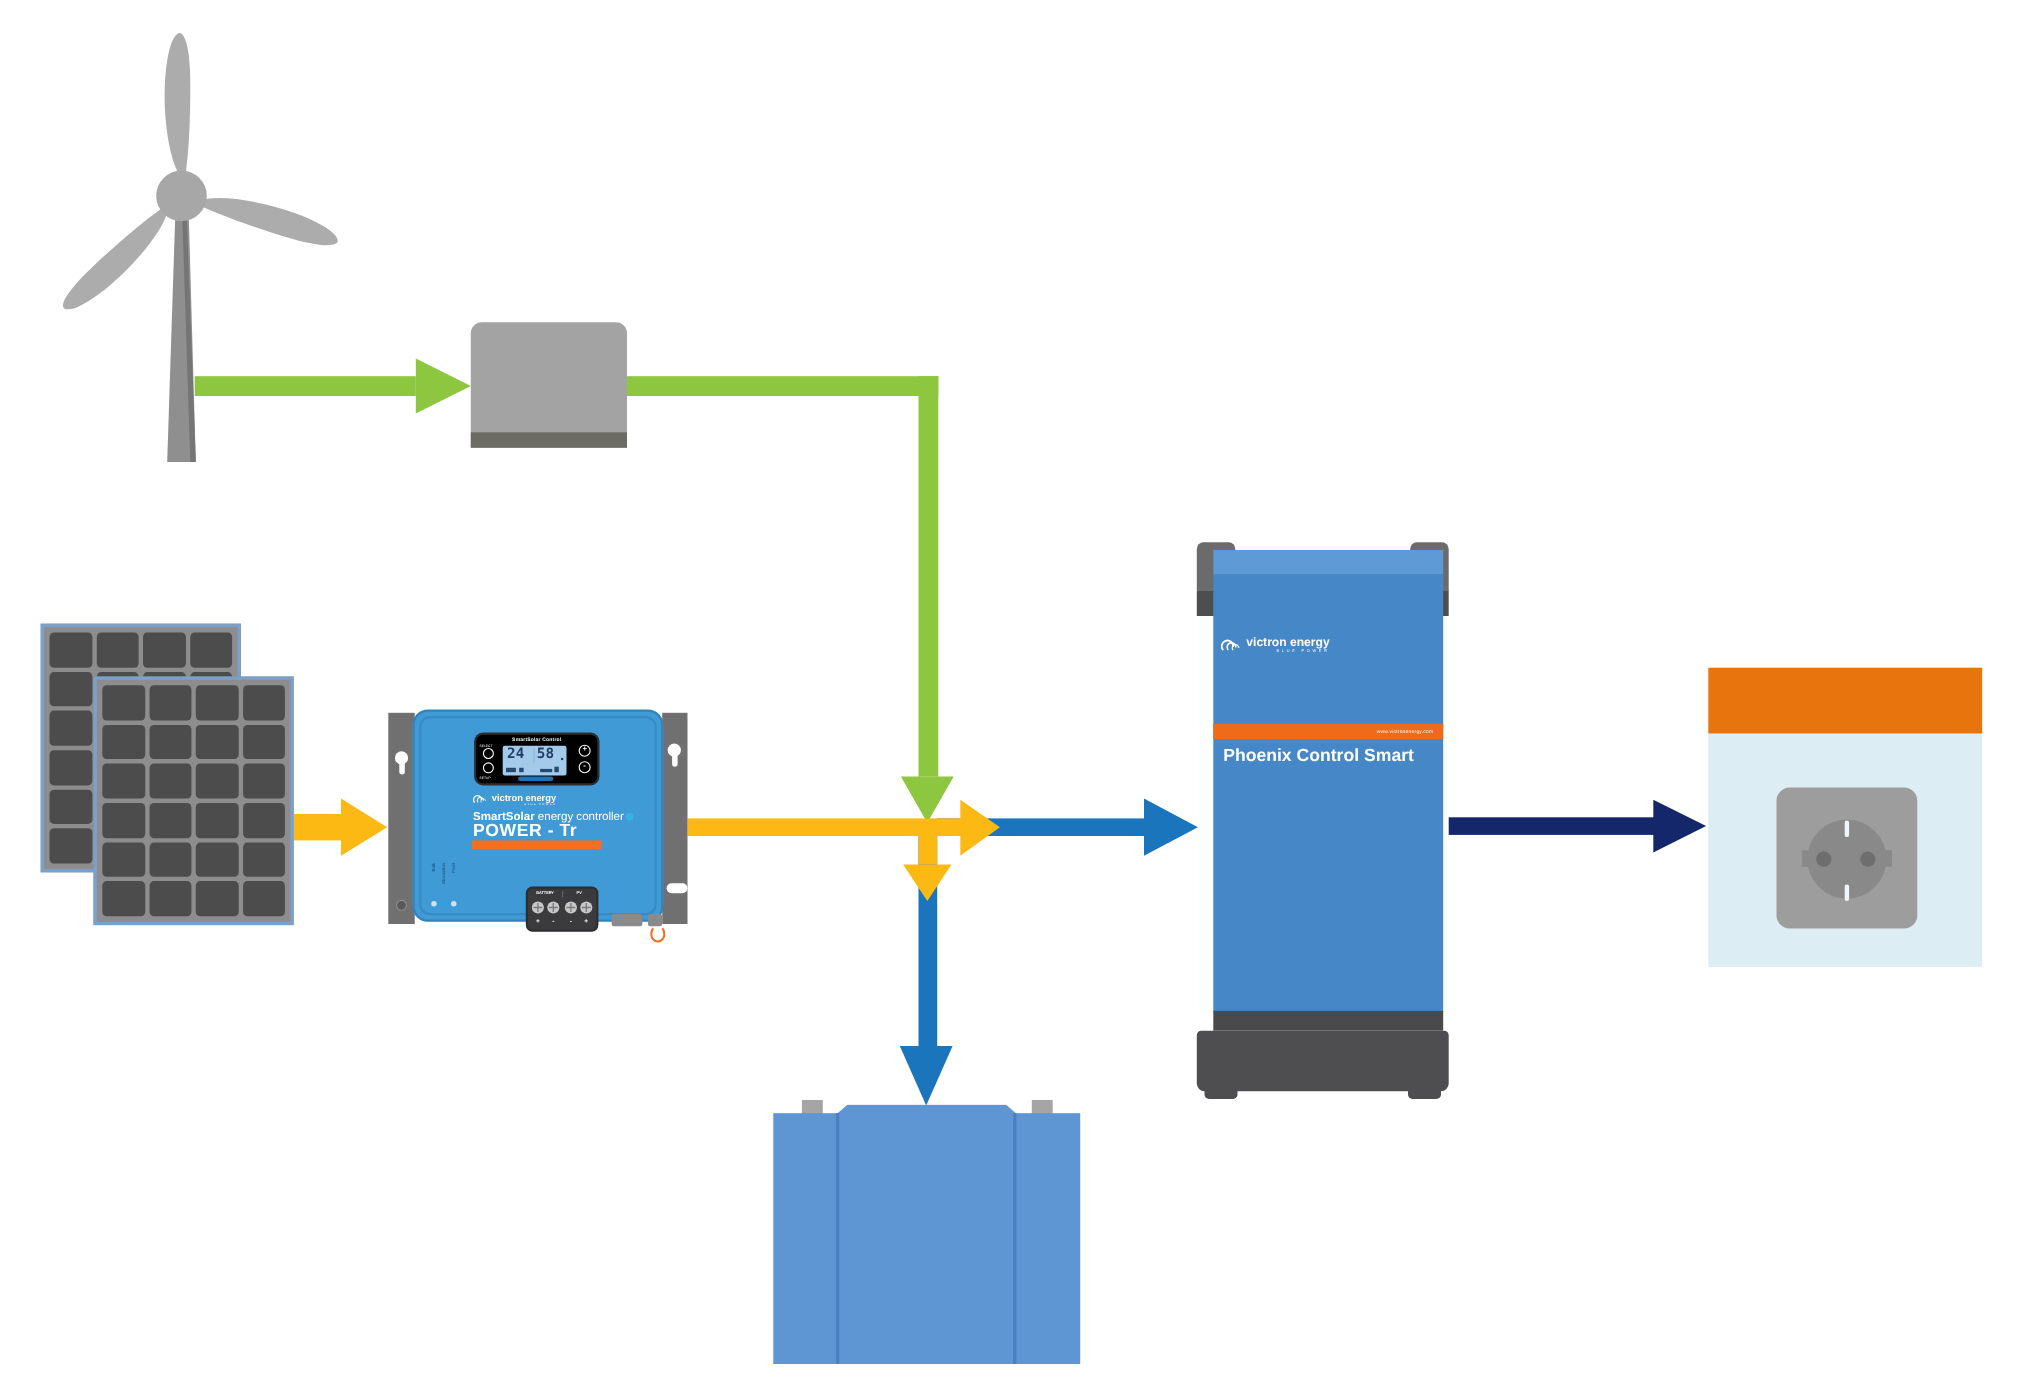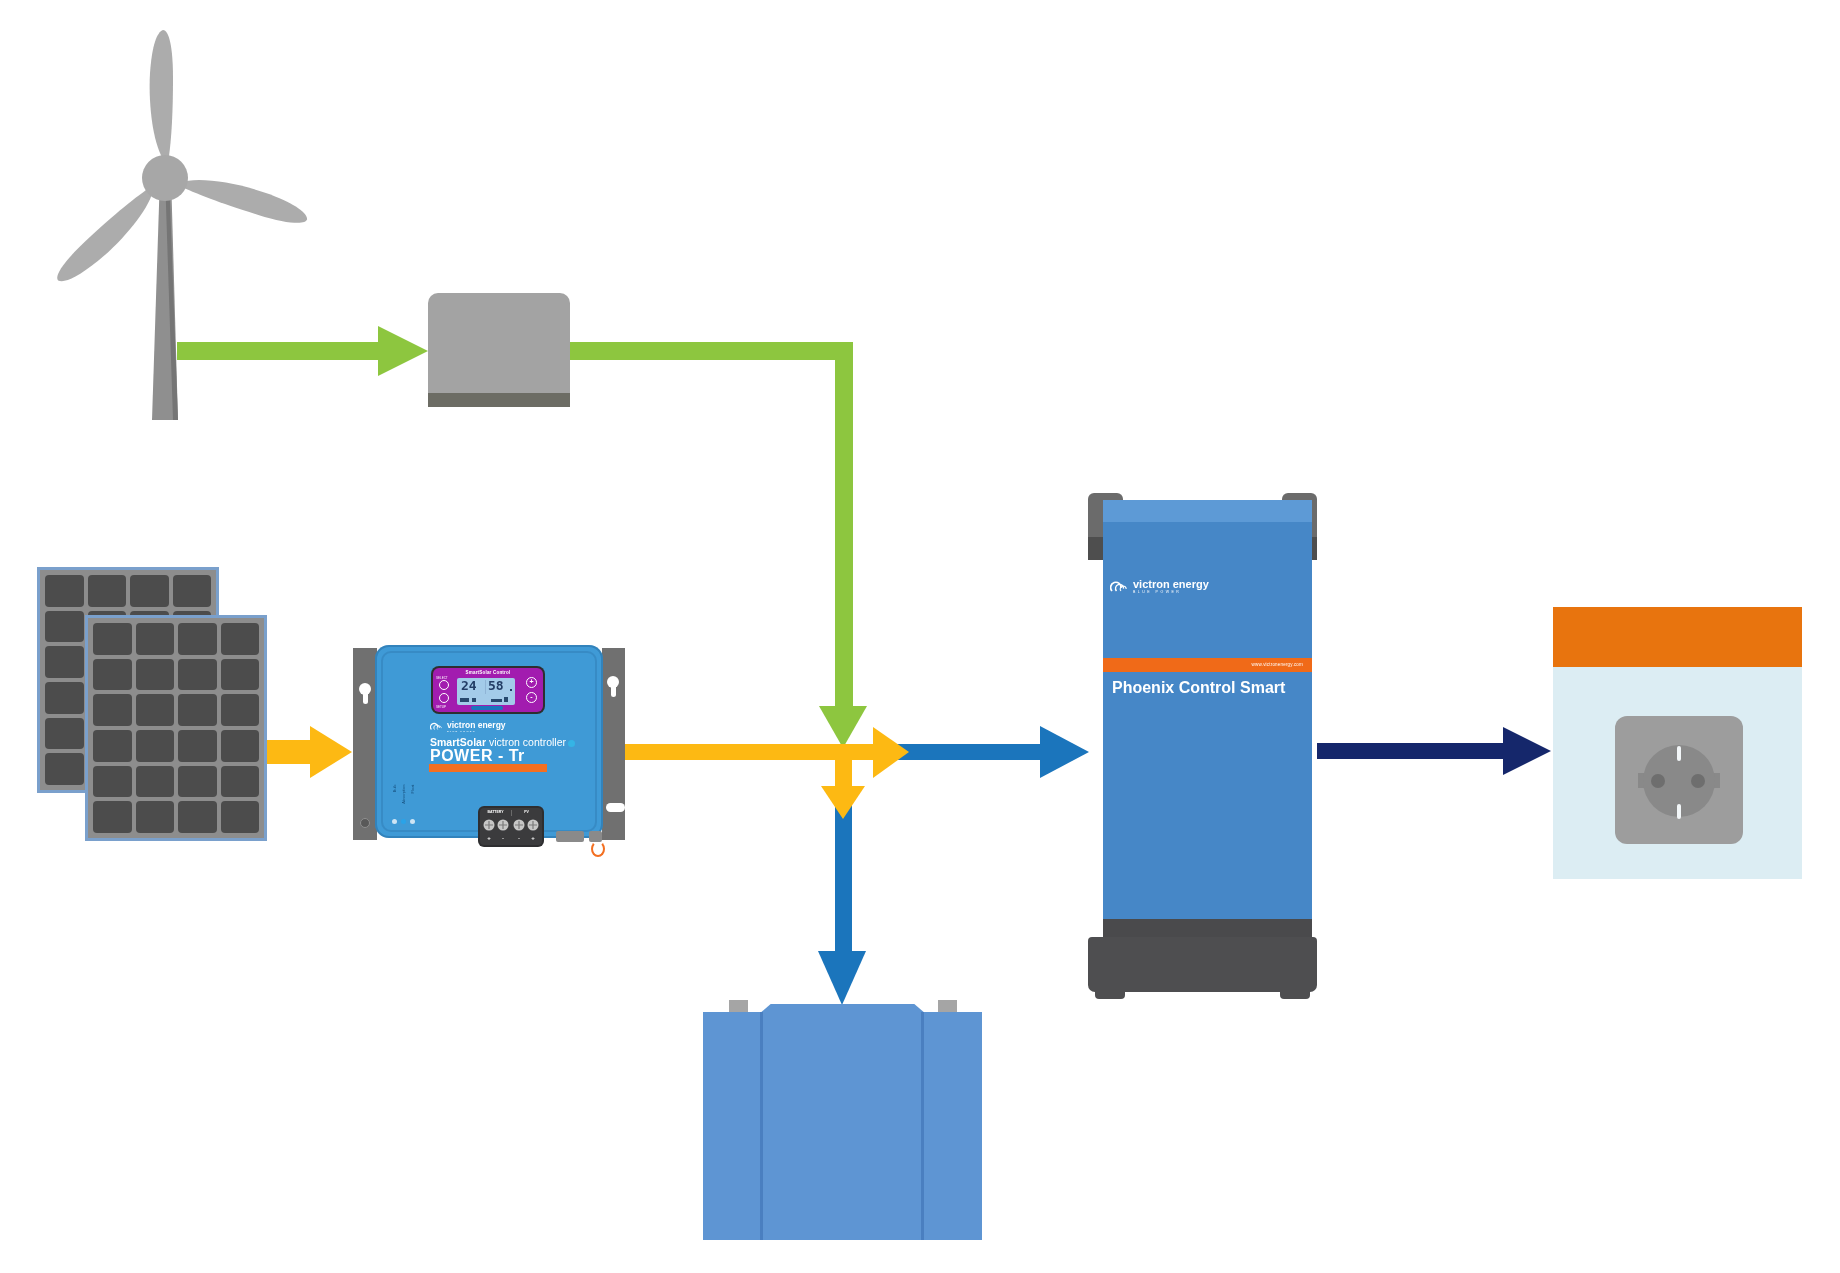--- a/index.html
+++ b/index.html
@@ -20,33 +20,33 @@
   .panel-front{left:85px;top:615px;width:182px;height:226px;}
 
   
   .mppt{left:353px;top:645px;width:272px;height:195px;}
   .bracket{position:absolute;background:#707070;}
   .keyhole-circ{position:absolute;background:#ffffff;border-radius:50%;}
   .keyhole-stem{position:absolute;background:#ffffff;border-radius:0 0 3px 3px;}
   .mppt-body{position:absolute;left:22px;top:0;width:228px;height:193px;background:#3f9ad6;border-radius:14px;
              box-shadow:inset 0 0 0 2px rgba(25,90,140,.35);}
   .mppt-inner{position:absolute;left:6px;top:6px;right:6px;bottom:6px;border:2px solid rgba(20,70,120,.18);border-radius:10px;}
-  .disp{position:absolute;left:58px;top:23px;width:110px;height:44px;background:#a21caf;border-radius:6px;
+  .disp{position:absolute;left:58px;top:23px;width:110px;height:44px;background:#000000;border-radius:6px;
         box-shadow:0 0 0 2px #2e2e30;color:#fff;}
   .disp-title{position:absolute;left:0;top:2px;width:100%;text-align:center;font-size:4.5px;font-weight:bold;letter-spacing:.2px;}
   .ring{position:absolute;border:1.6px solid #fff;border-radius:50%;box-sizing:border-box;}
   .disp-lab{position:absolute;font-size:3px;color:#fff;}
   .lcd{position:absolute;left:24px;top:10px;width:58px;height:27px;background:#a3cbe9;border-radius:2px;}
   .lcd-dig{position:absolute;top:0;font-family:"DejaVu Sans Mono", monospace;font-weight:bold;
            font-size:13px;color:#233e66;}
   .lcd-ic{position:absolute;background:#27496e;}
   .btn-glyph{position:absolute;color:#fff;font-size:7px;font-weight:bold;text-align:center;}
   .vpill{position:absolute;left:38px;top:38px;width:32px;height:4px;background:#1b75bc;border-radius:2px;}
   .logo-row{position:absolute;display:flex;align-items:flex-start;gap:3px;color:#fff;}
-  .logo-txt{line-height:1;}
+  .logo-txt{line-height:1;text-align:right;}
   .logo-main{font-weight:bold;}
   .logo-sub{letter-spacing:1.2px;margin-top:1px;}
   .prod-row{position:absolute;color:#fff;font-size:10.5px;white-space:nowrap;}
   .prod-row b{font-weight:bold;}
   .bt-dot{display:inline-block;width:7px;height:7px;background:#35b4e5;border-radius:50%;vertical-align:middle;margin-left:2px;}
   .model-row{position:absolute;color:#fff;font-size:16px;font-weight:bold;letter-spacing:.5px;}
   .mppt-stripe{position:absolute;left:54px;top:119px;width:118px;height:8px;background:#f36f21;}
   .led-label{position:absolute;width:30px;font-size:4px;color:#16507e;transform:rotate(-90deg);transform-origin:center;}
   .led-dot{position:absolute;width:5px;height:5px;border-radius:50%;}
   .termblock{position:absolute;left:105px;top:163px;width:62px;height:37px;background:#3b3b3d;border-radius:4px;
@@ -259,21 +259,21 @@
       <div class="logo-row" style="left:55px;top:76px;">
         <svg width="14" height="10" viewBox="0 0 20 14">
             <use href="#vlogo"></use>
           </svg>
         <div class="logo-txt">
           <div class="logo-main" style="font-size:8.5px;">victron energy</div>
           <div class="logo-sub" style="font-size:2.5px;">BLUE POWER</div>
         </div>
       </div>
       <div class="prod-row" style="left:55px;top:91px;">
-        <b>SmartSolar</b><span> victron controller</span><span class="bt-dot"></span>
+        <b>SmartSolar</b><span> energy controller</span><span class="bt-dot"></span>
       </div>
       <div class="model-row" style="left:55px;top:102px;">POWER - Tr</div>
       <div class="mppt-stripe"></div>
 
       <div class="led-label" style="left:4px;top:152px;text-align:right;">Bulk</div>
       <div class="led-label" style="left:13px;top:152px;text-align:right;">Absorption</div>
       <div class="led-label" style="left:22px;top:152px;text-align:right;">Float</div>
       <div class="led-dot" style="left:17px;top:174px;background:#cde4f4;"></div>
       <div class="led-dot" style="left:26px;top:174px;background:#2aa3e8;"></div>
       <div class="led-dot" style="left:35px;top:174px;background:#cde4f4;"></div>

